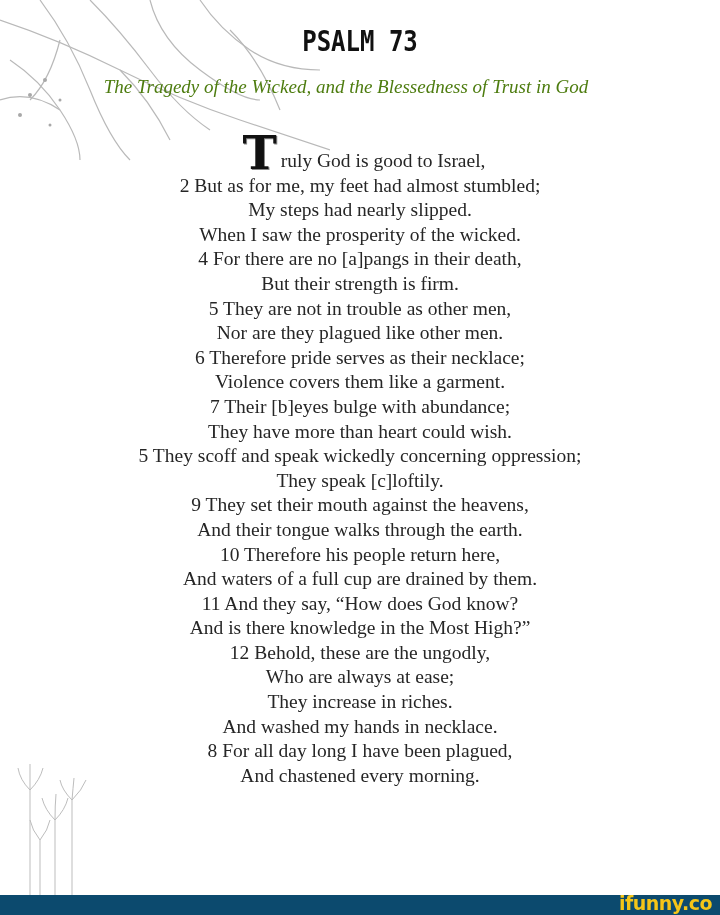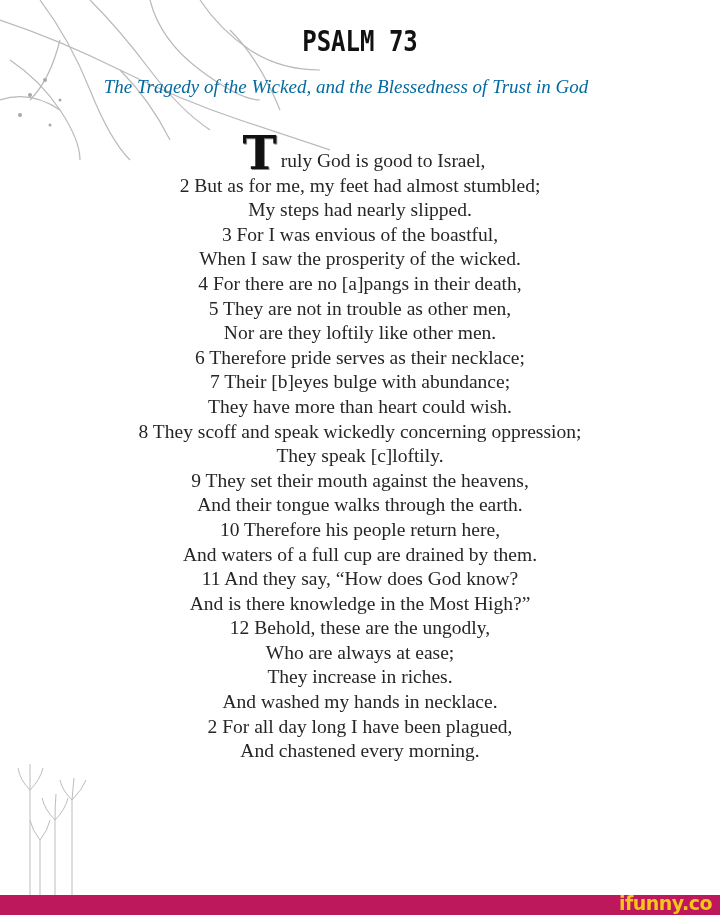--- a/index.html
+++ b/index.html
@@ -1,25 +1,25 @@
 <!DOCTYPE html>
 <html><head>
 <meta charset="utf-8">
 <style>
   html, body { margin:0; padding:0; }
   body { width:720px; height:915px; background:#ffffff; position:relative; overflow:hidden; font-family:"Liberation Serif", "DejaVu Serif", serif; color:#222; }
   .tree { position:absolute; left:0; top:0; width:330px; height:190px; }
   .flowers { position:absolute; left:10px; top:760px; width:90px; height:140px; }
   .title { position:absolute; top:28px; left:0; width:720px; text-align:center; font-family:"DejaVu Sans Mono", monospace; font-weight:bold; font-size:24px; letter-spacing:0px; color:#111; transform:scaleY(1.15); }
-  .subtitle { position:absolute; top:76px; left:0; width:692px; text-align:center; font-style:italic; font-size:19px; color:#0369a1; }
+  .subtitle { position:absolute; top:76px; left:0; width:692px; text-align:center; font-style:italic; font-size:19px; color:#4d7c0f; }
   .verses { position:absolute; top:138px; left:0; width:720px; text-align:center; font-size:19.5px; line-height:24.6px; color:#262626; }
   .line { display:block; white-space:nowrap; }
   .dropcap { font-family:"DejaVu Serif", serif; font-weight:bold; font-size:46px; line-height:30px; vertical-align:-2px; color:#111; margin-right:4px; text-shadow:1px 1px 0 #888; }
   .first-line { padding-left:8px; }
-  .footer { position:absolute; left:0; top:895px; width:720px; height:20px; background:#be185d; }
+  .footer { position:absolute; left:0; top:895px; width:720px; height:20px; background:#0c4a6e; }
   .brand { position:absolute; right:8px; top:-3px; font-family:"DejaVu Sans", sans-serif; font-weight:bold; font-size:19px; color:#f5c518; letter-spacing:-0.5px; }
 </style>
 </head>
 <body>
 
 <svg class="tree" viewBox="0 0 330 190">
   <g stroke="#b9b9b9" stroke-width="1.2" fill="none">
     <path d="M0 20 Q60 40 120 70 T240 120 T330 150"></path>
     <path d="M40 0 Q70 40 90 90 T130 160"></path>
     <path d="M90 0 Q120 30 150 70 T210 130"></path>
@@ -53,39 +53,40 @@
   </g>
 </svg>
 
 <div class="title">PSALM 73</div>
 <div class="subtitle">The Tragedy of the Wicked, and the Blessedness of Trust in God</div>
 
 <div class="verses">
   <span class="line first-line"><span class="dropcap">T</span><span>ruly God is good to Israel,</span></span>
   <span class="line">2 But as for me, my feet had almost stumbled;</span>
   <span class="line">My steps had nearly slipped.</span>
-  <span class="line">3 For I was envious of the boastful,</span>
   <span class="line">When I saw the prosperity of the wicked.</span>
   <span class="line">4 For there are no [a]pangs in their death,</span>
+  <span class="line">But their strength is firm.</span>
   <span class="line">5 They are not in trouble as other men,</span>
-  <span class="line">Nor are they loftily like other men.</span>
+  <span class="line">Nor are they plagued like other men.</span>
   <span class="line">6 Therefore pride serves as their necklace;</span>
+  <span class="line">Violence covers them like a garment.</span>
   <span class="line">7 Their [b]eyes bulge with abundance;</span>
   <span class="line">They have more than heart could wish.</span>
-  <span class="line">8 They scoff and speak wickedly concerning oppression;</span>
+  <span class="line">5 They scoff and speak wickedly concerning oppression;</span>
   <span class="line">They speak [c]loftily.</span>
   <span class="line">9 They set their mouth against the heavens,</span>
   <span class="line">And their tongue walks through the earth.</span>
   <span class="line">10 Therefore his people return here,</span>
   <span class="line">And waters of a full cup are drained by them.</span>
   <span class="line">11 And they say, “How does God know?</span>
   <span class="line">And is there knowledge in the Most High?”</span>
   <span class="line">12 Behold, these are the ungodly,</span>
   <span class="line">Who are always at ease;</span>
   <span class="line">They increase in riches.</span>
   <span class="line">And washed my hands in necklace.</span>
-  <span class="line">2 For all day long I have been plagued,</span>
+  <span class="line">8 For all day long I have been plagued,</span>
   <span class="line">And chastened every morning.</span>
 </div>
 
 <div class="footer">
   <span class="brand">ifunny.co</span>
 </div>
 
 </body></html>

